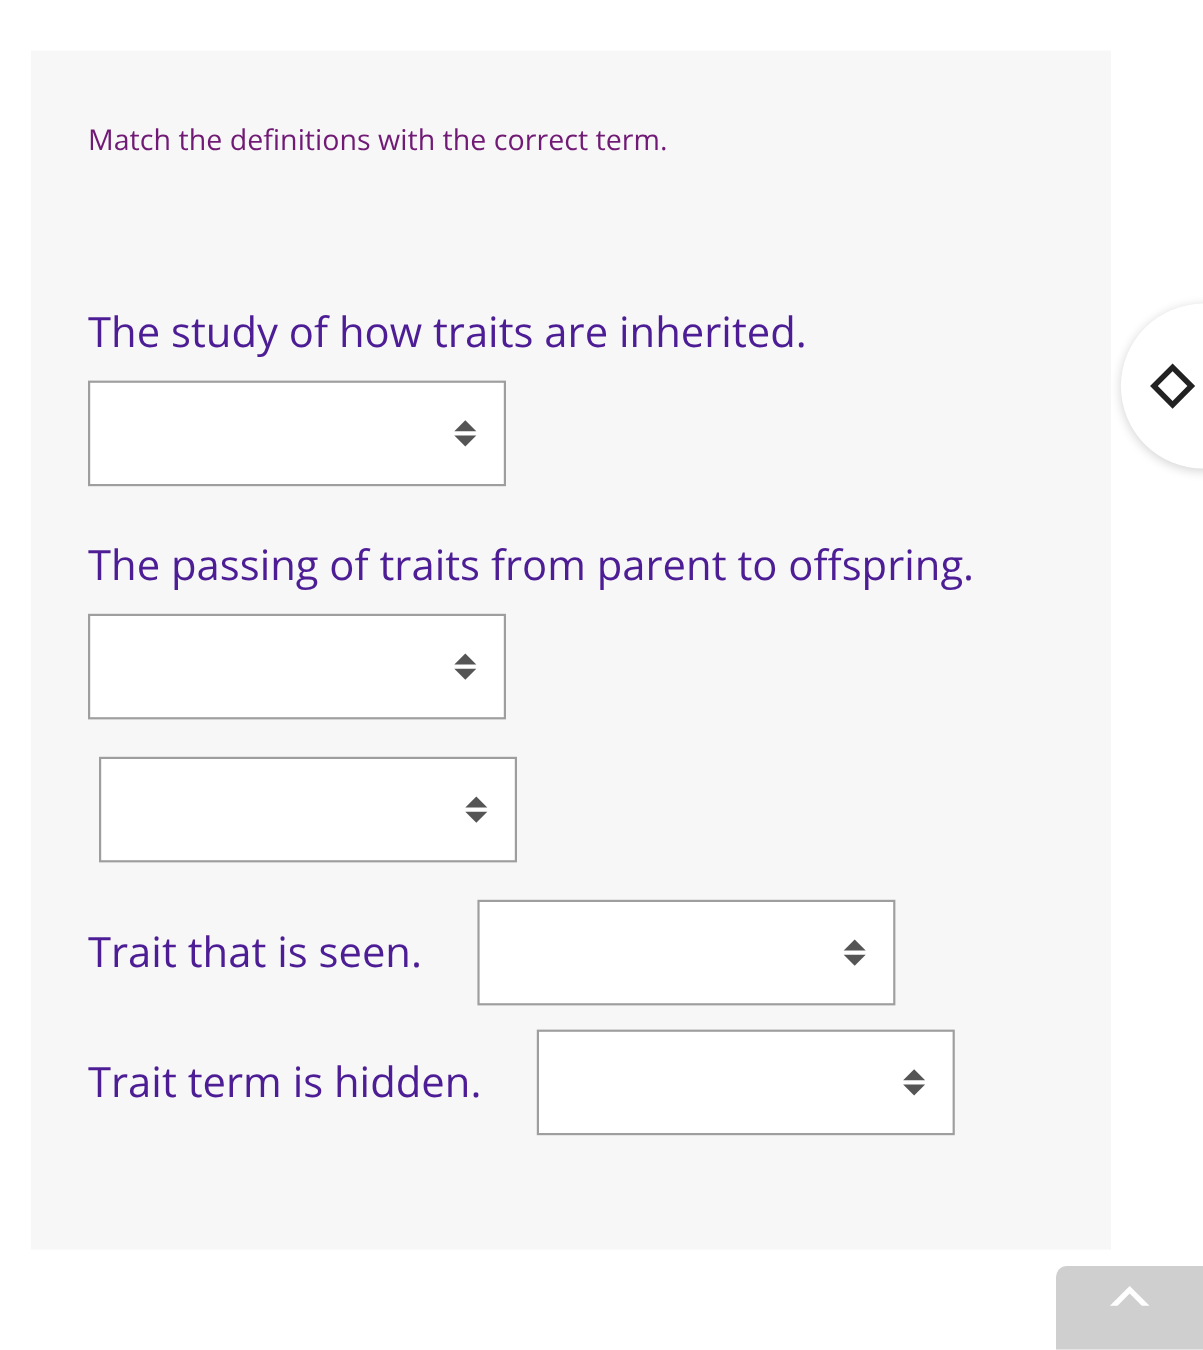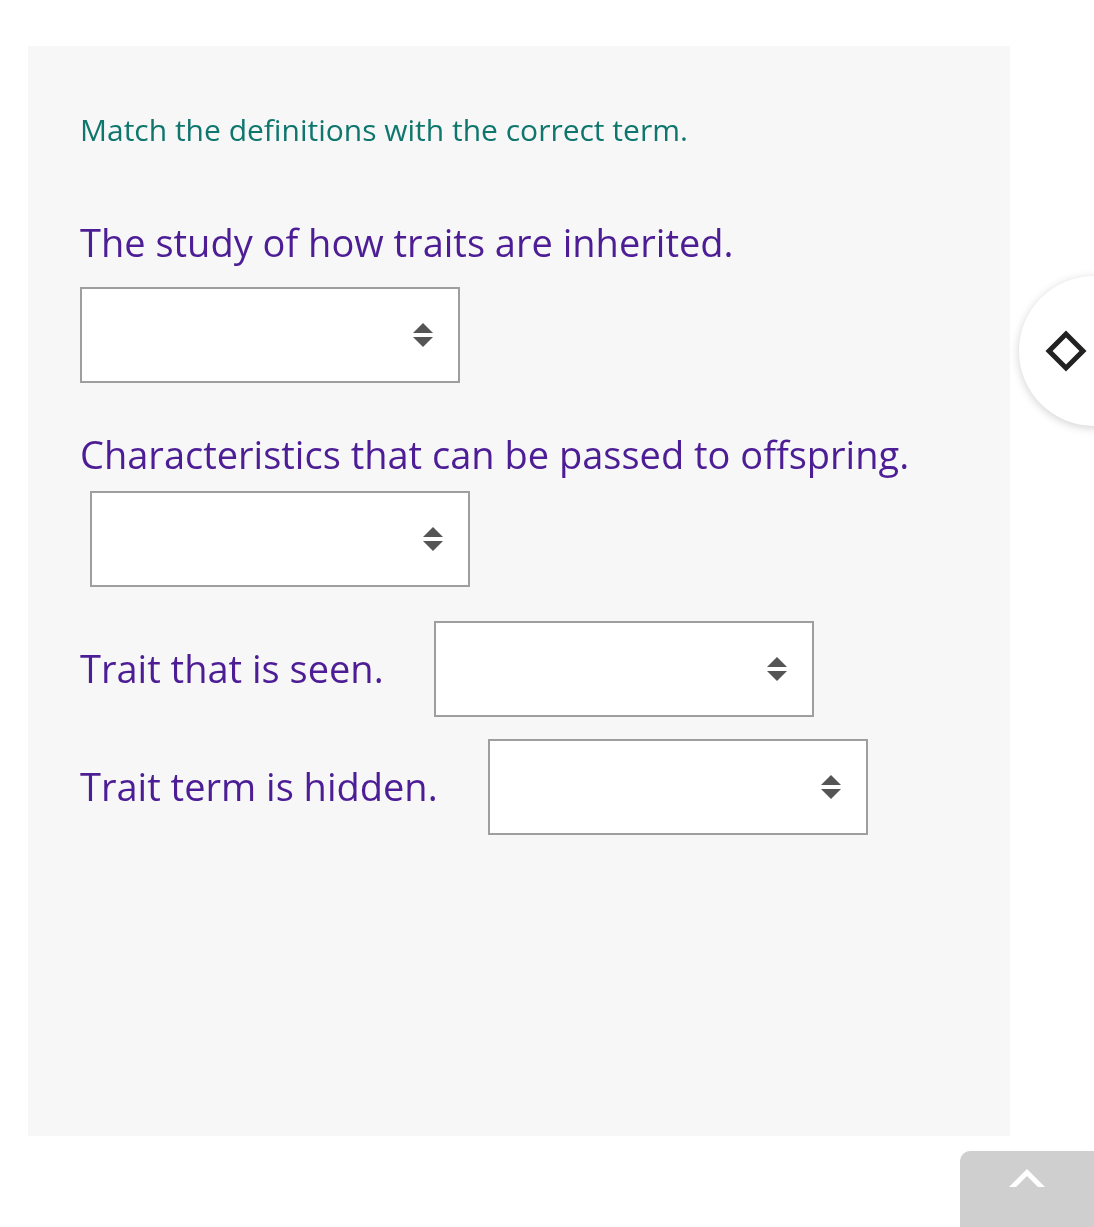--- a/index.html
+++ b/index.html
@@ -15,24 +15,24 @@
   .panel {
     position: absolute;
     left: 28px;
     top: 46px;
     width: 982px;
     height: 1090px;
     background: #f7f7f7;
     padding: 64px 52px 50px 52px;
   }
   .question-title {
-    font-size: 30px;
+    font-size: 26px;
     font-weight: 400;
-    color: #0f766e;
-    margin-bottom: 56px;
+    color: #701a75;
+    margin-bottom: 120px;
     line-height: 1.3;
   }
   .item-block {
     margin-bottom: 34px;
   }
   .definition {
     font-size: 38px;
     font-weight: 400;
     color: #4c1d95;
     line-height: 1.95;
@@ -148,23 +148,33 @@
     <div class="select-wrap block-select">
       <div class="select-box">
         <span class="select-arrows">
           <span class="arrow-up"></span>
             <span class="arrow-down"></span>
         </span>
       </div>
     </div>
   </div>
 
+  <div class="item-block">
+    <div class="definition">The passing of traits from parent to offspring.</div>
+    <div class="select-wrap block-select">
+      <div class="select-box">
+        <span class="select-arrows">
+          <span class="arrow-up"></span>
+            <span class="arrow-down"></span>
+        </span>
+      </div>
+    </div>
+  </div>
 
   <div class="item-block" style="line-height:2.6;">
-    <span class="definition">Characteristics that can be passed to offspring.</span>
     <span class="select-wrap">
       <span class="select-box">
         <span class="select-arrows">
           <span class="arrow-up"></span>
             <span class="arrow-down"></span>
         </span>
       </span>
     </span>
   </div>
 

